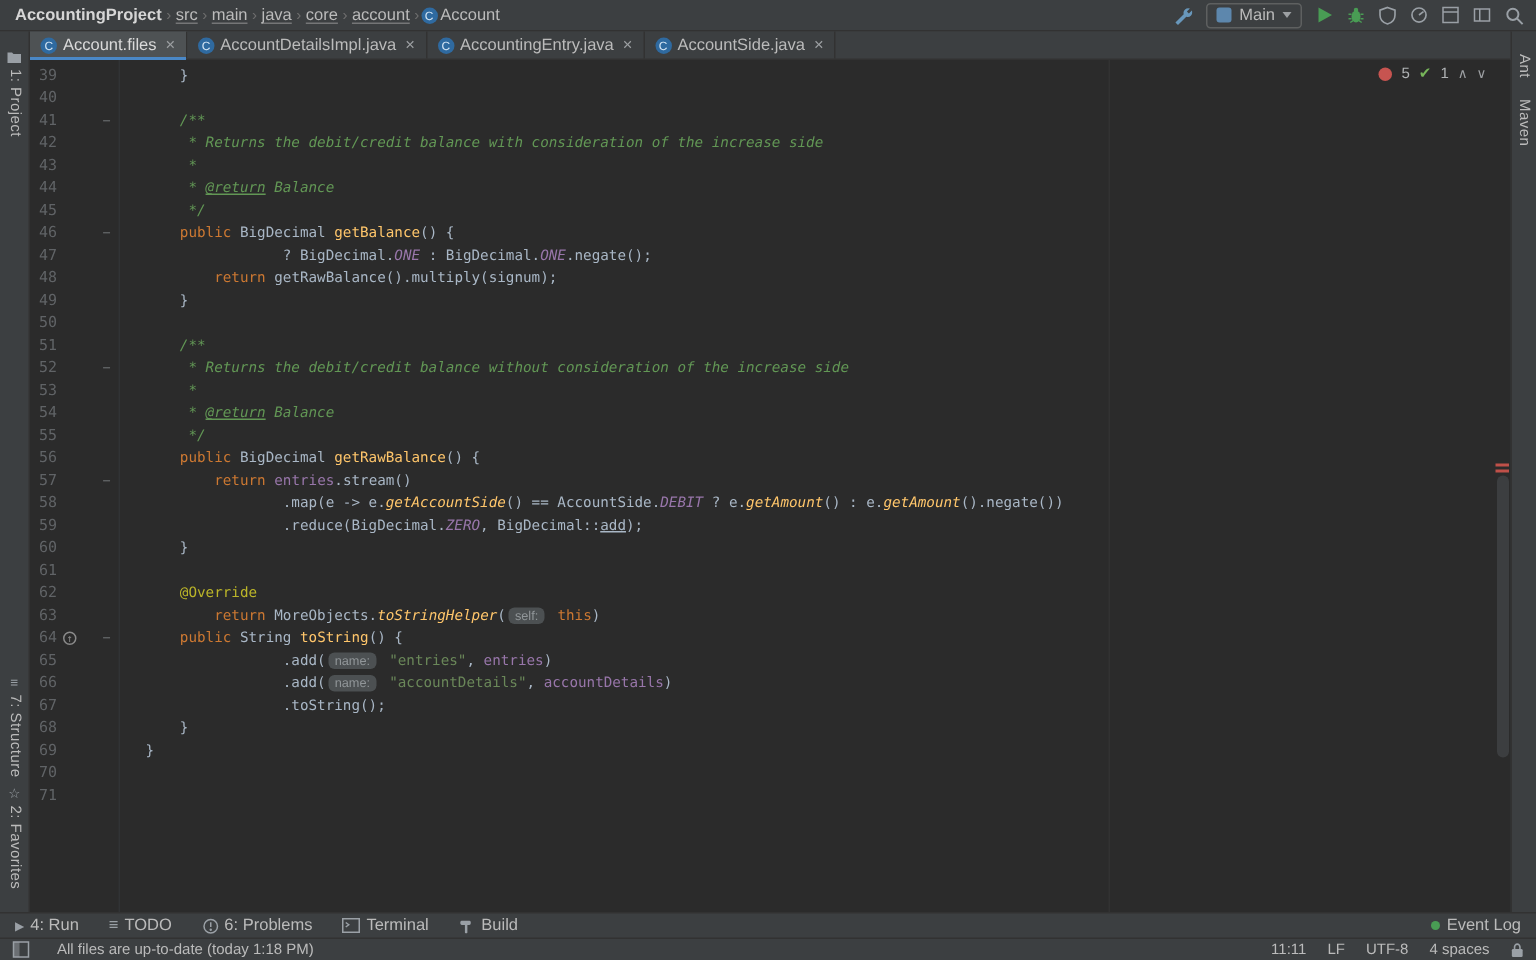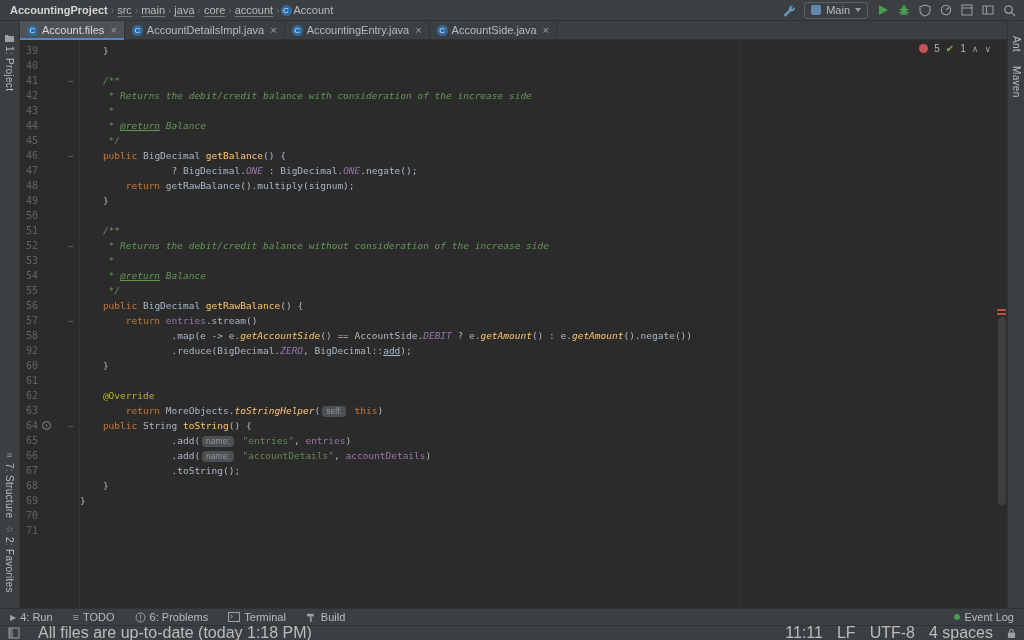--- a/index.html
+++ b/index.html
@@ -39,21 +39,21 @@
             border-bottom:1px solid #323232; }
   .tab { display:flex; align-items:center; gap:4px; padding:0 7px; font-size:11px; color:#bbbbbb;
          border-right:1px solid #323232; position:relative; cursor:pointer; white-space:nowrap; }
   .tab.active { background:#4e5254; color:#dadada; }
   .tab.active::after { content:""; position:absolute; left:0; right:0; bottom:-1px; height:2px; background:#4a88c7; }
   .tab-close { color:#9da0a3; font-size:11px; margin-left:2px; cursor:pointer; }
   .cls-icon { width:11px; height:11px; flex:none; border-radius:50%; background:#2f6aa0; color:#d5e6f5;
               font-size:8px; line-height:11px; text-align:center; display:inline-block; }
 
   
-  .editor-wrap { flex:1; position:relative; background:#2b2b2b; display:flex; overflow:hidden; }
+  .editor-wrap { flex:1; position:relative; background:#2b2b2b; display:flex; overflow:hidden;gap:17px; }
   .gutter { width:60px; flex:none; padding:3px 0 0 2px; border-right:1px solid #313335; }
   .grow { height:15px; display:flex; align-items:center;
           font-family:"DejaVu Sans Mono", monospace; font-size:10px; color:#606366; }
   .lnum { width:16px; flex:none; text-align:right; }
   .gic { flex:1; display:flex; align-items:center; padding-left:4px; }
   .gfold { width:16px; flex:none; text-align:center; color:#6a6d6f; font-size:9px; cursor:pointer; }
   .ovr { display:inline-block; width:9px; height:9px; border:1px solid #8a8a8a; border-radius:50%;
          color:#8a8a8a; font-size:7px; line-height:8px; text-align:center; cursor:pointer; }
   .code { flex:1; padding-top:3px; position:relative; min-width:0; }
   .cline { height:15px; white-space:pre; font-family:"DejaVu Sans Mono", monospace;
@@ -84,21 +84,21 @@
   
   .bottombar { height:17px; flex:none; display:flex; align-items:center; gap:20px; padding:0 10px;
                border-top:1px solid #323232; font-size:11px; color:#bbbbbb; background:#3c3f41; }
   .bb-item { display:flex; align-items:center; gap:4px; cursor:pointer; white-space:nowrap; }
   .bb-glyph { font-size:8px; color:#9aa0a6; }
   .bb-spacer { flex:1; }
   .dot-green { width:6px; height:6px; border-radius:50%; background:#499c54; display:inline-block; }
 
   
   .statusbar { height:15px; flex:none; display:flex; align-items:center; gap:14px; padding:0 8px;
-               border-top:1px solid #323232; font-size:16px; color:#bbbbbb; background:#3c3f41; }
+               border-top:1px solid #323232; font-size:10px; color:#bbbbbb; background:#3c3f41; }
   .sb-msg { margin-left:4px; }
   .sb-spacer { flex:1; }
   .sb-item { cursor:pointer; white-space:nowrap; }
   svg { display:block; }
 </style>
 </head>
 <body>
 
 <div class="app">
 
@@ -315,21 +315,21 @@
               <span class="lnum">57</span>
               <span class="gic"></span>
               <span class="gfold">−</span>
             </div>
             <div class="grow">
               <span class="lnum">58</span>
               <span class="gic"></span>
               <span class="gfold"></span>
             </div>
             <div class="grow">
-              <span class="lnum">92</span>
+              <span class="lnum">59</span>
               <span class="gic"></span>
               <span class="gfold"></span>
             </div>
             <div class="grow">
               <span class="lnum">60</span>
               <span class="gic"></span>
               <span class="gfold"></span>
             </div>
             <div class="grow">
               <span class="lnum">61</span>

